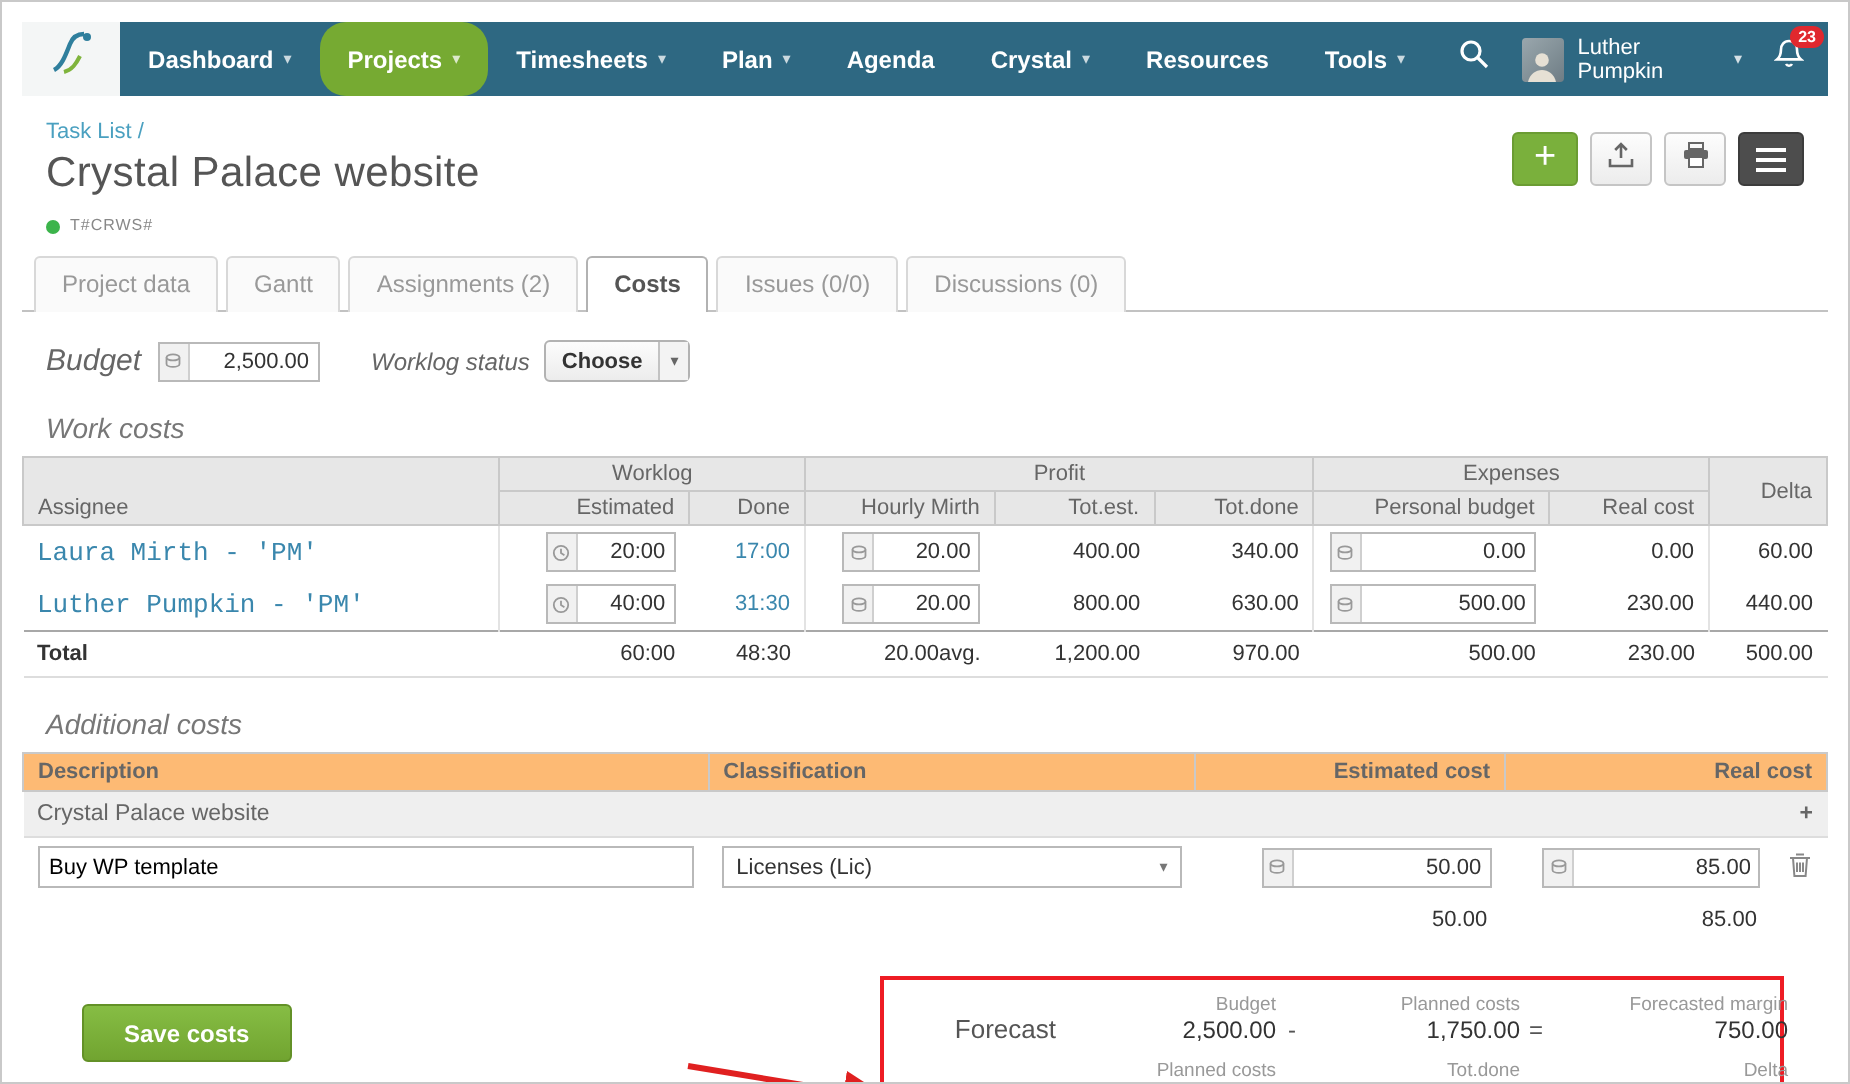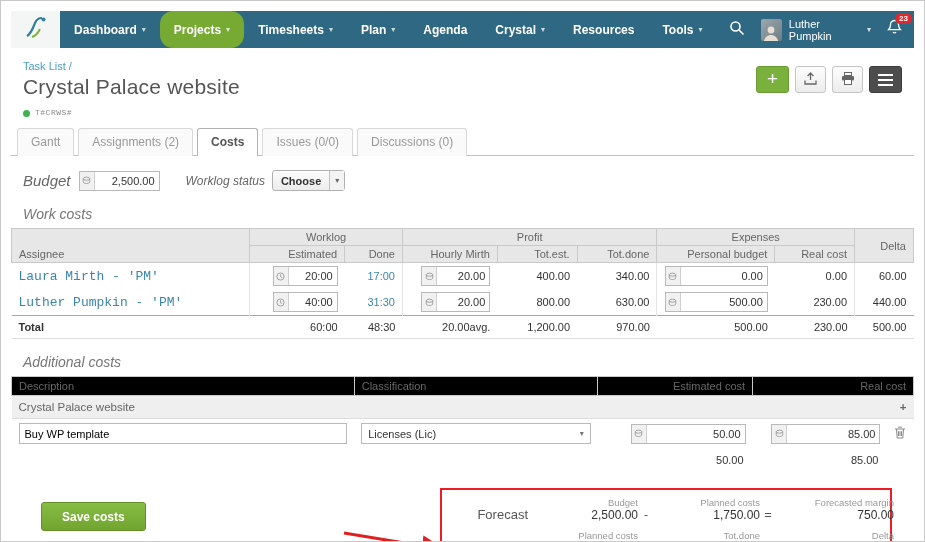--- a/index.html
+++ b/index.html
@@ -17,21 +17,21 @@
   .avatar { width:22px; height:22px; border-radius:2px; background:linear-gradient(135deg,#9aa7ad,#6f7d85); display:flex; align-items:flex-end; justify-content:center; overflow:hidden; margin:0 7px 0 4px; cursor:pointer; }
   .user-name { color:#fff; font-size:11px; display:flex; align-items:center; cursor:pointer; }
   .user-name .caret { font-size:8px; margin-left:4px; opacity:.8; }
   .bell-wrap { position:relative; margin-left:16px; cursor:pointer; }
   .badge { position:absolute; top:-6px; right:-10px; background:#e0282e; color:#fff; font-size:8px; font-weight:bold; border-radius:7px; padding:1px 4px; line-height:9px; }
 
   
   .page-head { display:flex; justify-content:space-between; margin-top:12px; padding:0 12px; }
   .breadcrumb { color:#4aa0c0; font-size:11px; cursor:pointer; }
   .page-title { font-size:21px; color:#555; font-weight:normal; margin-top:3px; letter-spacing:.2px; }
-  .code-row { display:flex; align-items:flex-end; margin-top:9px; padding:0 12px;font-family:Liberation Mono, monospace; }
+  .code-row { display:flex; align-items:flex-end; margin-top:9px; padding:0 12px; }
   .dot { width:7px; height:7px; border-radius:50%; background:#3cb44b; margin-right:5px; }
   .code-text { font-size:8px; color:#888; letter-spacing:.5px; }
   .head-actions { display:flex; gap:6px; margin-top:6px; }
   .btn-green-sq { width:33px; height:27px; background:#7ab03c; border:1px solid #6b9c33; border-radius:3px; color:#fff; font-size:19px; line-height:24px; text-align:center; cursor:pointer; }
   .btn-light { width:31px; height:27px; background:linear-gradient(#fdfdfd,#ececec); border:1px solid #c5c5c5; border-radius:3px; display:flex; align-items:center; justify-content:center; cursor:pointer; }
   .btn-dark { width:33px; height:27px; background:#4d4d4d; border:1px solid #3c3c3c; border-radius:3px; display:flex; flex-direction:column; gap:3px; align-items:center; justify-content:center; cursor:pointer; }
   .btn-dark i { display:block; width:15px; height:2px; background:#fff; }
 
   
   .tabs { margin-top:10px; padding:0 6px; border-bottom:1px solid #c2c2c2; display:flex; }
@@ -64,21 +64,21 @@
   .wc td { font-size:11px; padding:3px 7px; text-align:right; color:#333; }
   .wc td.name { text-align:left; }
   .wc td.name a { color:#3a87ad; text-decoration:none; font-size:13px; cursor:pointer;font-family:Liberation Mono, monospace; }
   .wc td.gb { border-left:1px solid #e3e3e3; }
   .wc td.gbr { border-right:1px solid #e3e3e3; }
   .time-link { color:#3a87ad; cursor:pointer; }
   .wc tr.total td { border-top:1px solid #a8a8a8; border-bottom:1px solid #ddd; padding:5px 7px; }
   .wc tr.total .tlabel { text-align:left; font-weight:bold; color:#333; }
 
   
-  .ac th { background:#000000; border:1px solid #c9c9c9; font-size:11px; font-weight:normal; color:#666; padding:3px 7px; text-align:left; }
+  .ac th { background:#fdba74; border:1px solid #c9c9c9; font-size:11px; font-weight:bold; color:#666; padding:3px 7px; text-align:left; }
   .ac th.r { text-align:right; }
   .ac td { font-size:11px; padding:4px 7px; color:#333; }
   .ac tr.group td { background:#efefef; border-bottom:1px solid #ddd; color:#666; font-size:11.5px; padding:5px 7px; }
   .ac .plus-sm { color:#76aa32; font-size:17px; font-weight:bold; text-align:right; cursor:pointer; line-height:12px; }
   .ac input.desc { width:100%; border:1px solid #b9b9b9; height:21px; font-size:11px; padding:0 5px; outline:none; font-family:"Liberation Sans",sans-serif; }
   .sel { display:flex; justify-content:space-between; align-items:center; border:1px solid #b9b9b9; height:21px; background:#fff; cursor:pointer; padding:0 6px; }
   .sel .txt { font-size:11px; color:#333; }
   .sel .scaret { font-size:8px; color:#777; }
   .ac td.r { text-align:right; }
   .ac tr.totals td { padding:6px 9px; }
@@ -206,20 +206,21 @@
       </div>
     </div>
   </div>
 
   <div class="code-row">
     <span class="dot"></span>
     <span class="code-text">T#CRWS#</span>
   </div>
 
   <div class="tabs">
+    <div class="tab">Project data</div>
     <div class="tab">Gantt</div>
     <div class="tab">Assignments (2)</div>
     <div class="tab active">Costs</div>
     <div class="tab">Issues (0/0)</div>
     <div class="tab">Discussions (0)</div>
   </div>
 
   <div class="budget-bar">
     <span class="budget-label">Budget</span>
     <span class="num-group">

